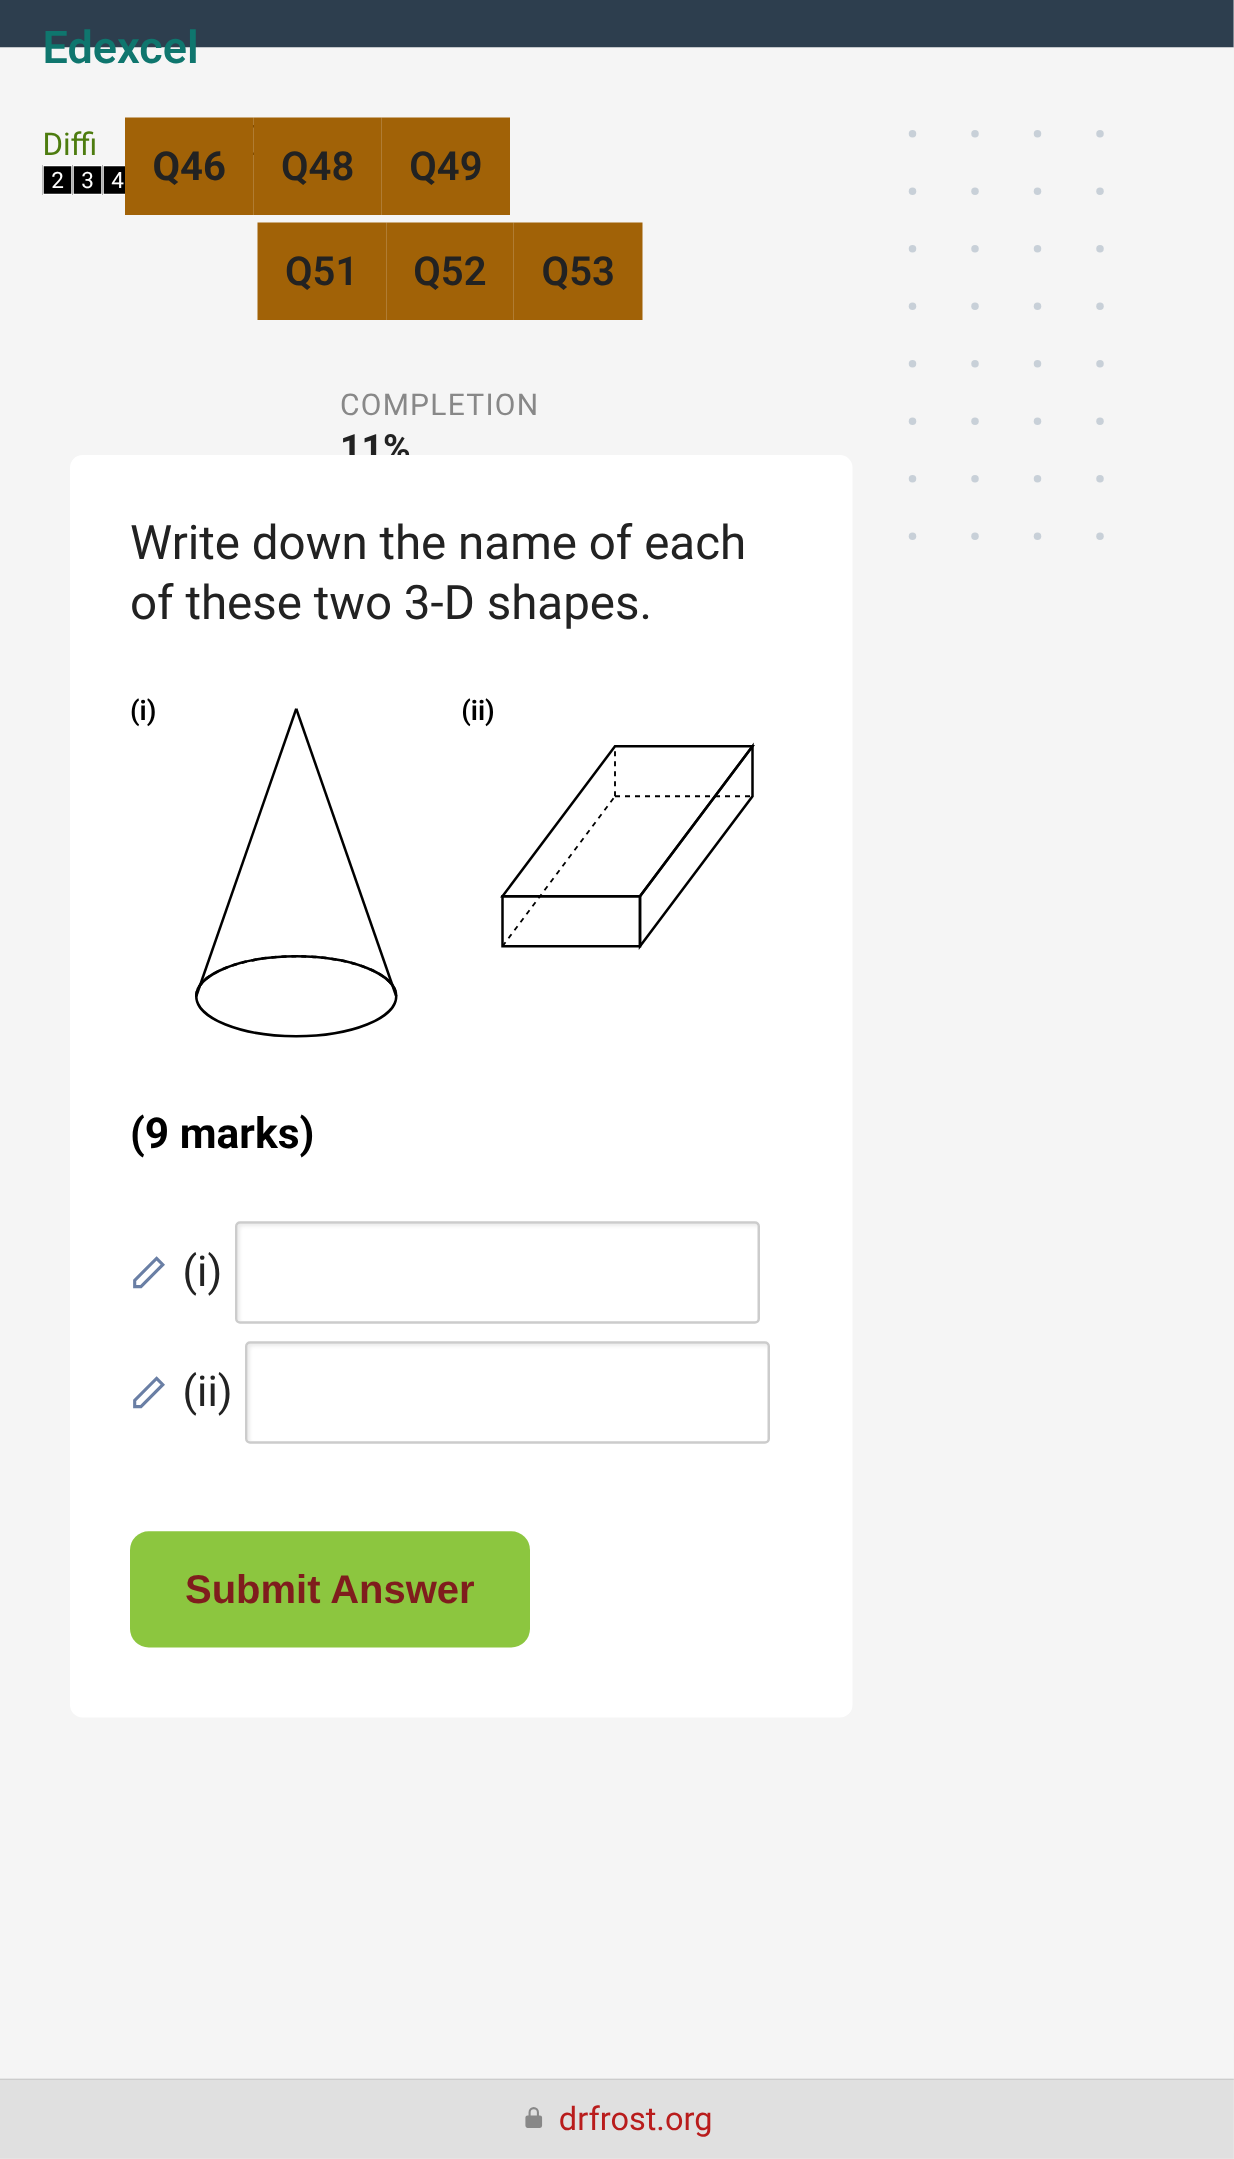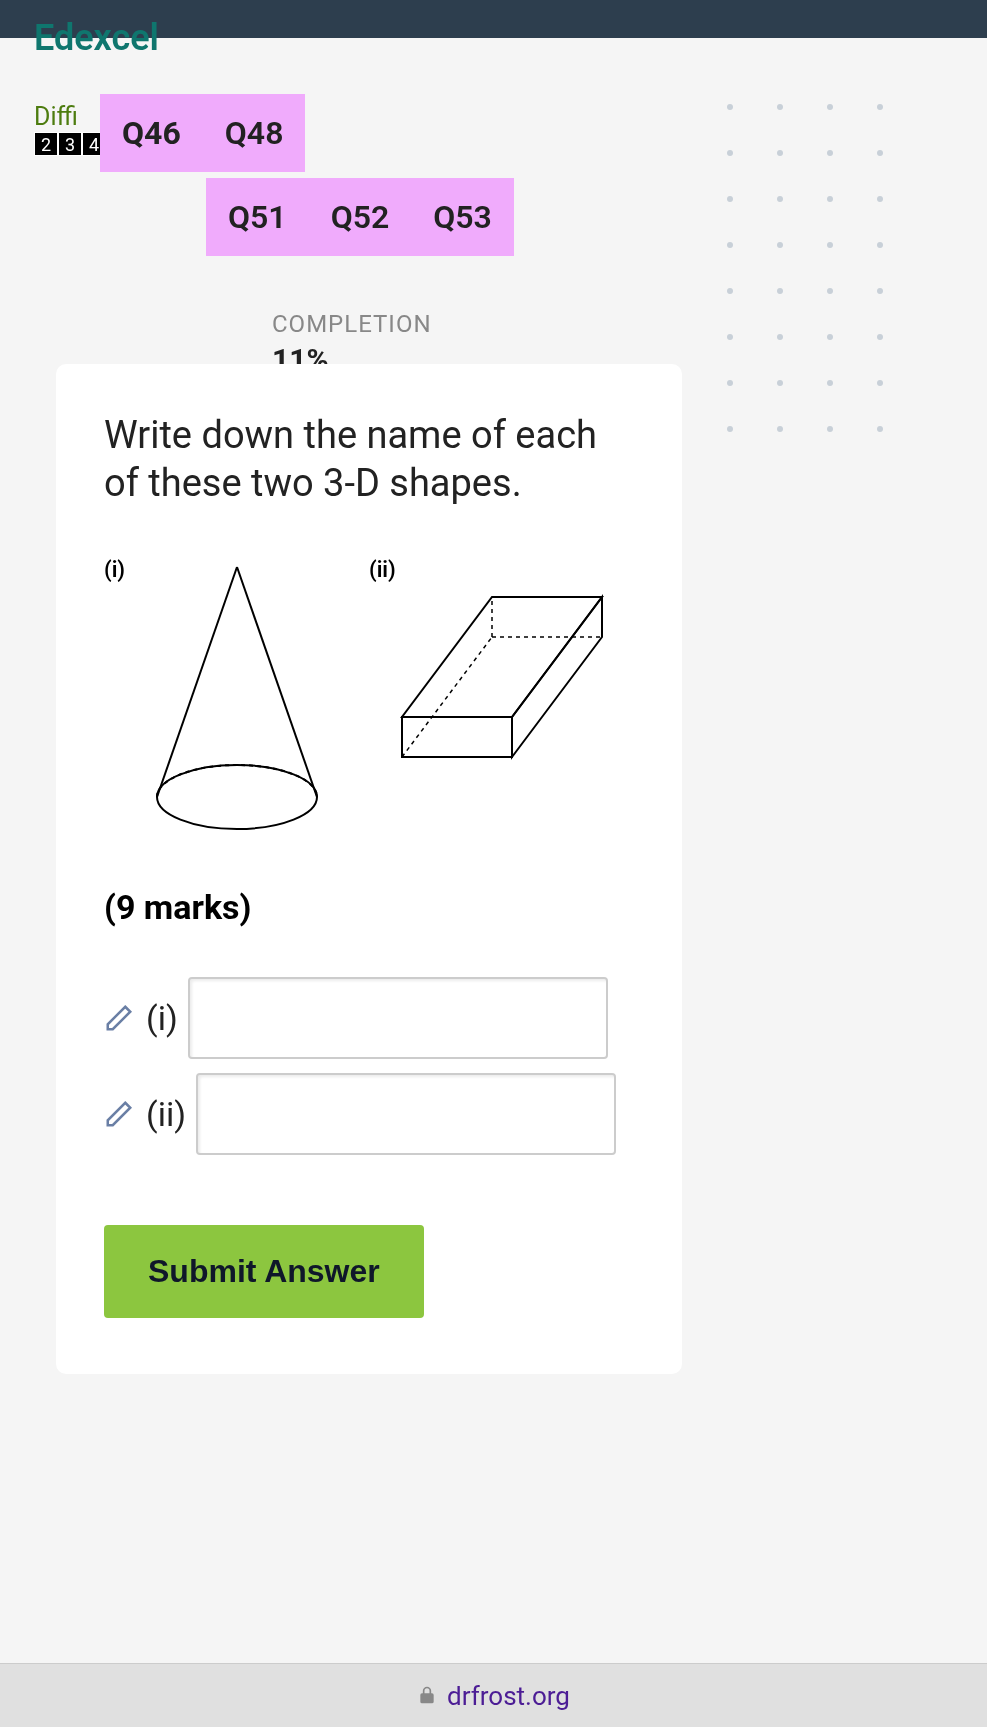--- a/index.html
+++ b/index.html
@@ -5,43 +5,43 @@
   * { box-sizing: border-box; margin: 0; padding: 0; }
   html, body { width: 987px; height: 1727px; font-family: -apple-system, BlinkMacSystemFont, "Segoe UI", Roboto, "Helvetica Neue", Arial, sans-serif; background: #f0f0f0; overflow: hidden; }
   .topbar { background: #2d3e4e; height: 38px; width: 100%; position: relative; }
   .author-edexcel { position: absolute; left: 34px; top: -18px; color: #0f766e; font-size: 36px; font-weight: 600; line-height: 1; }
   .author-edexcel .edex { display:block; }
   .diff { position: absolute; left: 34px; top: 64px; color: #4d7c0f; font-size: 25px; }
   .boxes234 { position: absolute; left: 34px; top: 94px; display:flex; }
   .boxes234 span { display:inline-block; width:24px; height:24px; background:#000; color:#fff; text-align:center; font-size:18px; line-height:24px; border:1px solid #fff; }
   .box1 { position:absolute; left:184px; top:62px; width:24px; height:24px; border:2px solid #000; font-size:18px; text-align:center; line-height:22px; }
   .qnav { position:absolute; left:100px; top:56px; display:flex; flex-wrap:wrap; }
-  .qtab { background:#f0abfc; padding:20px 22px; font-size:32px; font-weight:600; color:#222; }
+  .qtab { background:#a16207; padding:20px 22px; font-size:32px; font-weight:600; color:#222; }
   .qtab.first { font-size:32px; font-weight:700; }
   .qnav2 { position:absolute; left:206px; top:140px; display:flex; }
   .completion-block { position:absolute; left:272px; top:252px; }
   .comp-label { color:#888; font-size:24px; letter-spacing:1px; font-weight:400;margin-top:20px; }
   .comp-val { color:#222; font-size:30px; font-weight:700; margin-top:4px; }
   .card { position:absolute; left:56px; top:326px; width:626px; background:#fff; border-radius:10px; padding:48px 48px 56px 48px; }
   .prompt { font-size:38px; color:#222; line-height:1.25; font-weight:400; }
   .shapes-row { display:flex; margin-top:50px; align-items:flex-start; }
   .shape-col { flex:1; position:relative; }
   .shape-label { font-size:22px; font-weight:600; position:absolute; top:0; left:0; }
   svg.shape { display:block; margin:0 auto; }
   .marks { font-size:34px; font-weight:700; margin-top:40px; }
   .answers { margin-top:50px; }
   .ans-row { display:flex; align-items:center; margin-bottom:14px; }
   .pencil { color:#6a7fa5; margin:0 12px 0 0; display:flex; align-items:center; }
   .ans-label { font-size:34px; color:#222; margin-right:10px; }
   .ans-input { border:2px solid #ccc; border-radius:4px; height:82px; width:420px; font-size:28px; padding:0 12px; box-shadow: inset 2px 2px 3px rgba(0,0,0,0.08); }
-  .submit { margin-top:56px; background:#8cc63f; color:#0f172a; font-size:32px; font-weight:600; padding:28px 44px; border:none; border-radius:4px; cursor:pointer; }
+  .submit { margin-top:56px; background:#8cc63f; color:#7f1d1d; font-size:32px; font-weight:600; padding:28px 44px; border:none; border-radius:15px; cursor:pointer; }
   .dots { position:absolute; right:60px; top:66px; width:200px; height:370px; }
   .dots .d { width:6px; height:6px; background:#c8d0d8; border-radius:50%; position:absolute; }
   .footer { position:absolute; bottom:0; left:0; width:100%; height:64px; background:#e0e0e0; border-top:1px solid #ccc; display:flex; align-items:center; justify-content:center; }
-  .footer-inner { display:flex; align-items:flex-start; font-size:26px; color:#4c1d95; }
+  .footer-inner { display:flex; align-items:flex-start; font-size:26px; color:#b91c1c; }
   .lock { margin-right:10px; color:#888; }
   .pageframe { position:absolute; top:38px; left:0; width:100%; bottom:64px; background:#f5f5f5; }
 </style>
 </head>
 <body>
 
 <div class="topbar"></div>
 
 <div class="pageframe">
 
@@ -52,20 +52,21 @@
   <div class="boxes234">
     <span>2</span>
     <span>3</span>
     <span>4</span>
   </div>
   <div class="box1">1</div>
 
   <div class="qnav">
     <div class="qtab first">Q46</div>
     <div class="qtab">Q48</div>
+    <div class="qtab">Q49</div>
   </div>
   <div class="qnav2">
     <div class="qtab">Q51</div>
     <div class="qtab">Q52</div>
     <div class="qtab">Q53</div>
   </div>
 
   <div class="completion-block">
     <div class="comp-label">COMPLETION</div>
     <div class="comp-val">11%</div>

